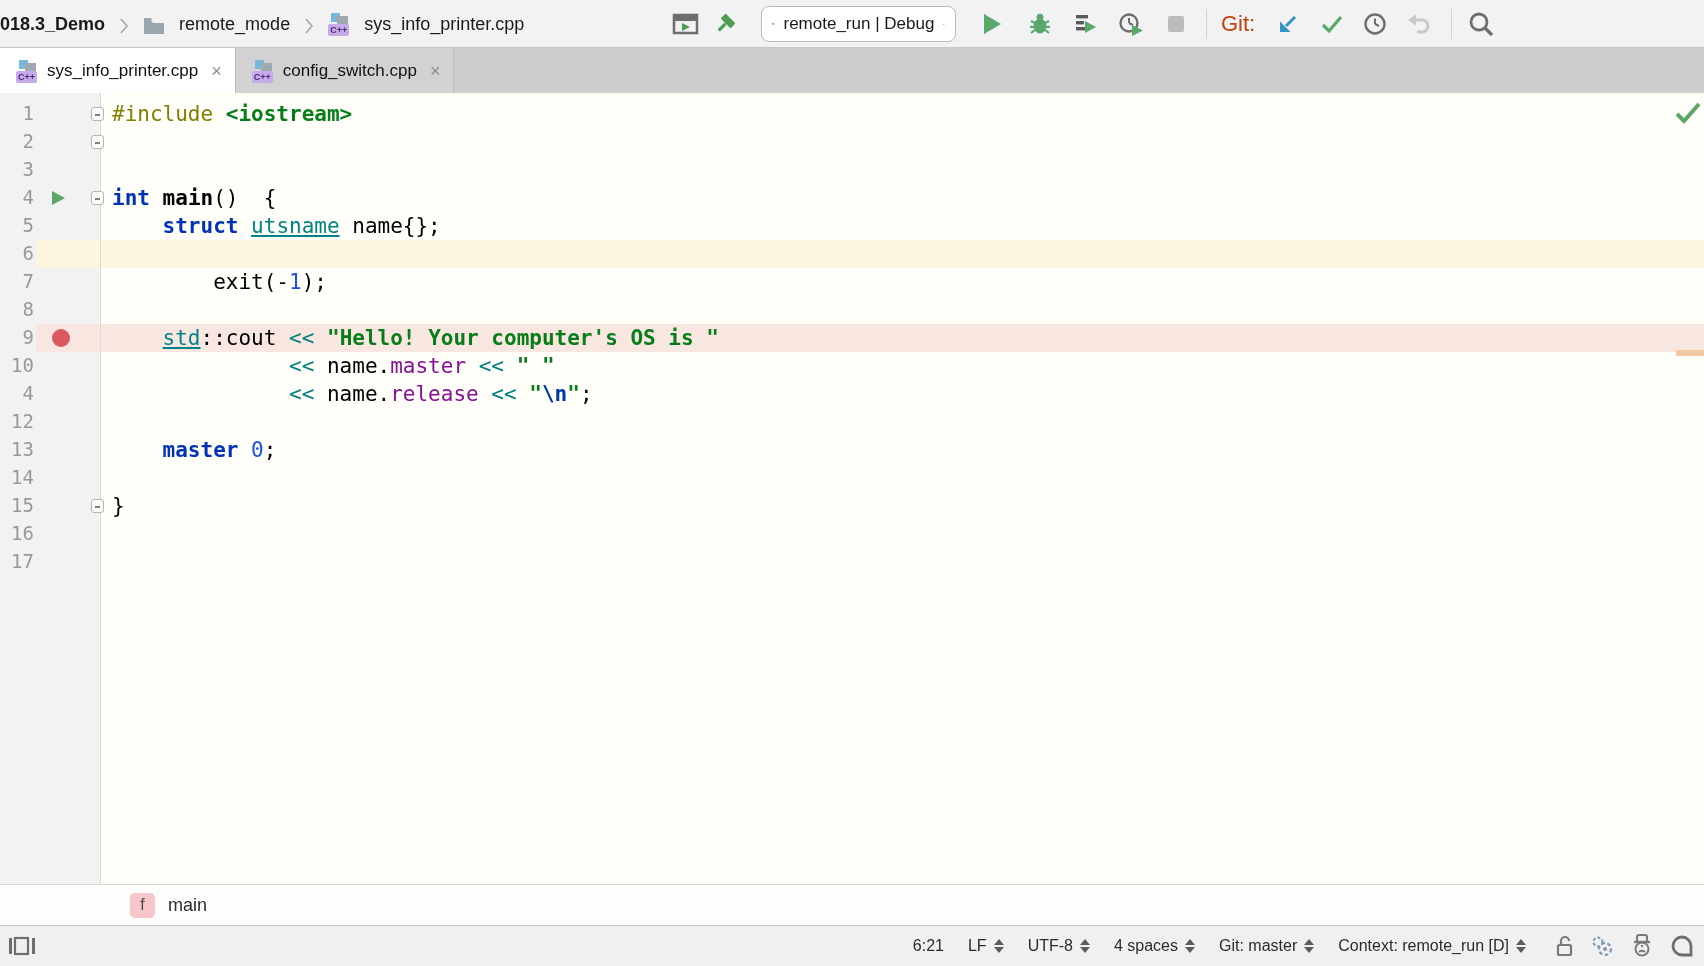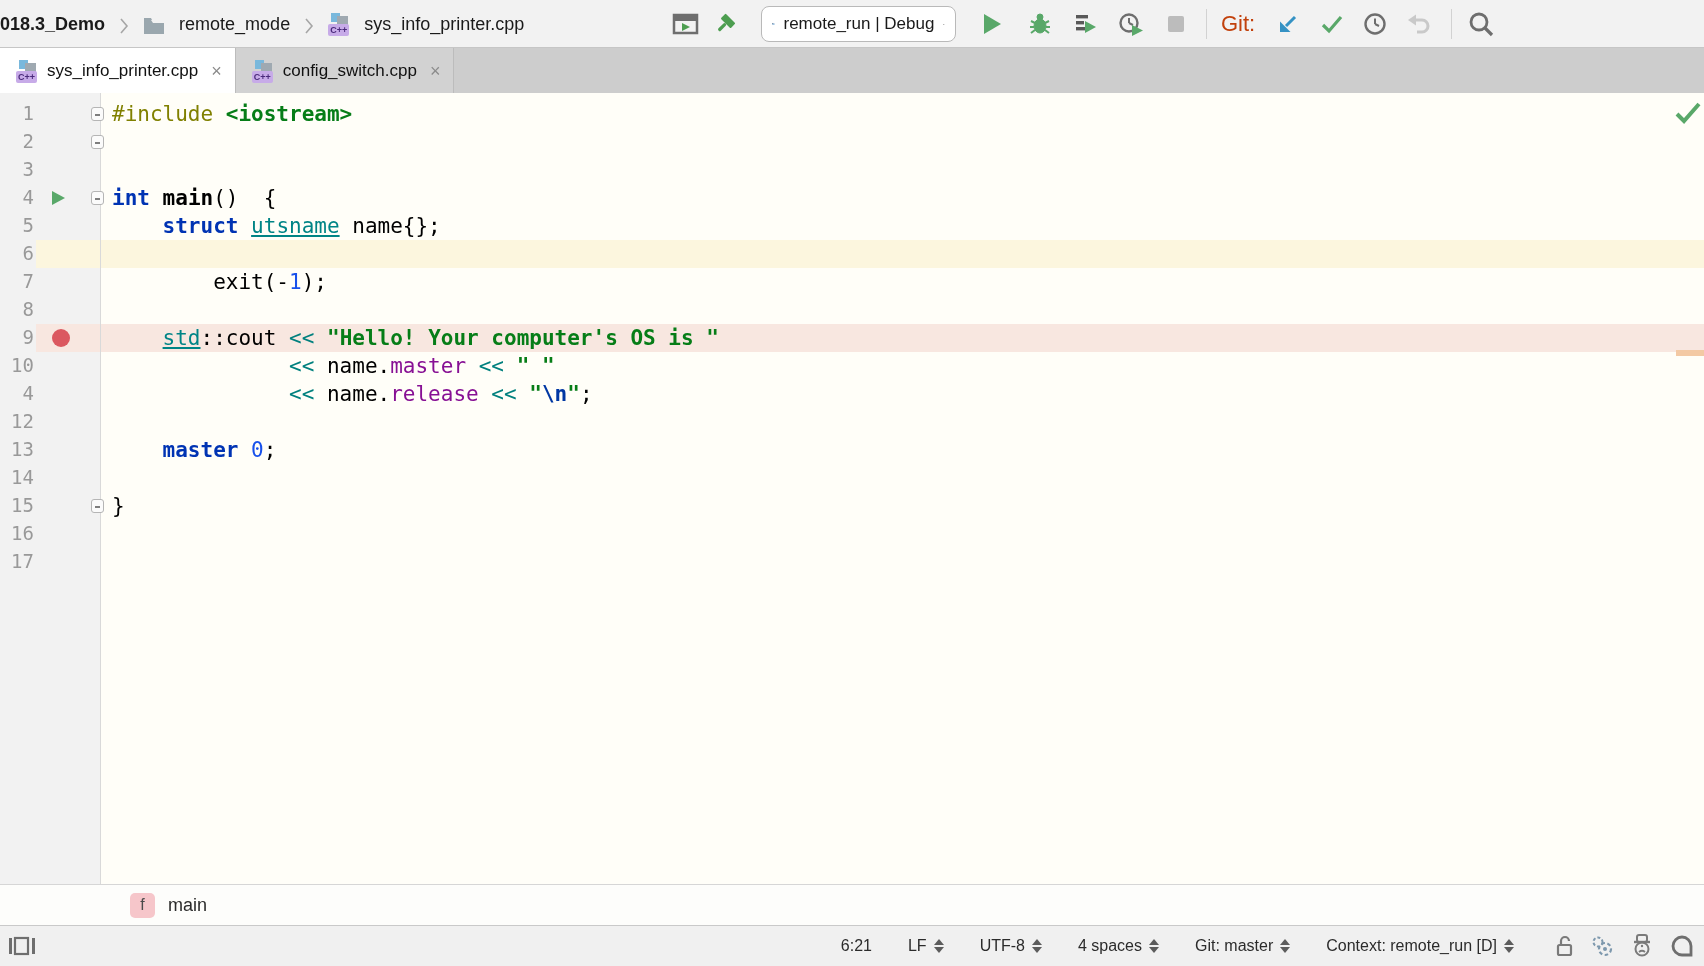--- a/index.html
+++ b/index.html
@@ -73,21 +73,21 @@
   
   .crumbbar { height:41px; background:#fdfdfb; border-top:1px solid #d6d6d6; display:flex; align-items:center;
               padding-left:130px; gap:13px; flex:0 0 auto; }
   .crumb-badge { width:25px; height:25px; background:#f6c6ca; border-radius:5px; color:#4a4a4a;
                  font-size:16px; display:flex; align-items:center; justify-content:center; }
   .crumb-label { font-size:18px; color:#2b2b2b; }
 
   
   .statusbar { height:41px; background:#f0f0f0; border-top:1px solid #c9c9c9; display:flex; align-items:center;
                padding:0 10px 0 8px; flex:0 0 auto; }
-  .sb-right { margin-left:auto; display:flex; align-items:center; gap:36px; font-size:16px; color:#2b2b2b; }
+  .sb-right { margin-left:auto; display:flex; align-items:center; gap:24px; font-size:16px; color:#2b2b2b; }
   .sb-item { display:inline-flex; align-items:center; gap:7px; white-space:nowrap; }
   .ud { display:inline-flex; flex-direction:column; gap:2px; }
   .ud::before { content:""; width:0; height:0; border-left:5px solid transparent; border-right:5px solid transparent; border-bottom:6px solid #5c5c5c; }
   .ud::after  { content:""; width:0; height:0; border-left:5px solid transparent; border-right:5px solid transparent; border-top:6px solid #5c5c5c; }
   .sb-icons { display:inline-flex; align-items:center; gap:16px; margin-left:4px; }
 </style>
 </head>
 <body>
 
 <div class="app">

